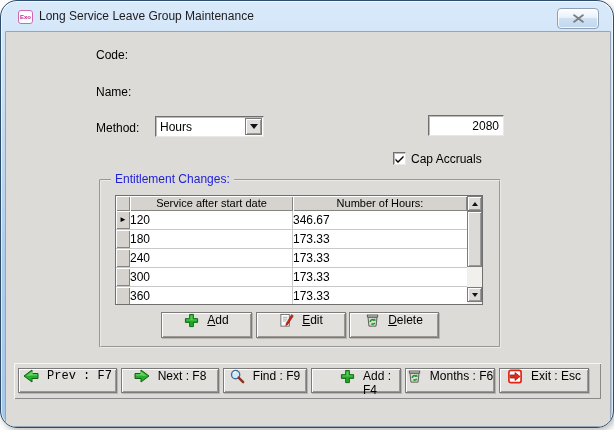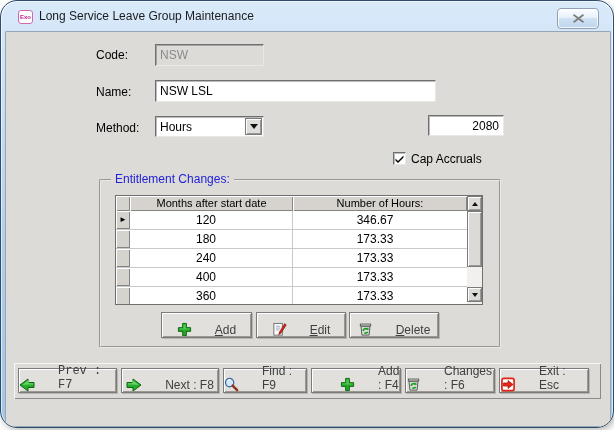--- a/index.html
+++ b/index.html
@@ -72,40 +72,40 @@
   .c-ind { width:14px; }
   .c-m { width:163px; }
   .c-h { width:174px; }
   .trow { display:flex; height:19px; border-bottom:1px solid #c9c9c9; }
   .cell { font-size:12px; line-height:18px; overflow:hidden; white-space:nowrap; }
   .cell.ind {
     width:14px; background:#d6d3ce;
     box-shadow: inset 1px 1px 0 #fff, inset -1px -1px 0 #848484;
     font-size:8px; line-height:18px; text-align:center; color:#000;
   }
-  .cell.num { text-align:center; padding-right:10px; border-right:1px solid #c9c9c9; }
+  .cell.num { text-align:left; padding-right:10px; border-right:1px solid #c9c9c9; }
   .cell.m { width:163px; }
   .cell.h { width:174px; border-right:none; }
   .vscroll { position:absolute; right:0; top:0; width:15px; height:108px; background:#f1f0ed; }
   .sbtn {
     position:absolute; left:0; width:15px; height:15px; background:#dcdad6;
     border:1px solid #7b7b7b; box-shadow: inset 1px 1px 0 #fff, inset -1px -1px 0 #999;
     display:flex; align-items:center; justify-content:center;
   }
   .sbtn .tri-down { border-left-width:3px; border-right-width:3px; border-top-width:4px; }
   .sbtn .tri-up { border-left-width:3px; border-right-width:3px; border-bottom-width:4px; }
   .sthumb {
     position:absolute; left:0; top:15px; width:15px; height:56px; background:#dcdad6;
     border:1px solid #7b7b7b; box-shadow: inset 1px 1px 0 #fff, inset -1px -1px 0 #999;
   }
   .btn {
     position:absolute; background:#e2e0dc; border:1px solid #7b7b7b;
     box-shadow: inset 1px 1px 0 #ffffff, inset -1px -1px 0 #9b9893, 1px 1px 0 #b9b6b1;
-    display:flex; align-items:flex-end; justify-content:center; gap:23px;
-    font-size:12px; color:#404040; cursor:default;
+    display:flex; align-items:flex-start; justify-content:center; gap:8px;
+    font-size:12px; color:#000000; cursor:default;
   }
   .btn svg { flex:0 0 auto; }
   .toolbar-panel {
     position:absolute; left:13px; top:362px; width:587px; height:36px;
     box-shadow: inset 1px 1px 0 #f7f6f4, inset -1px -1px 0 #8a8a8a;
   }
   u { text-decoration:underline; }
 </style>
 </head>
 <body>
@@ -118,24 +118,22 @@
     <div class="close-btn">
       <svg width="11" height="9" viewBox="0 0 11 9">
         <path d="M1 0 L5.5 3.2 L10 0 L11 1.5 L7 4.5 L11 7.5 L10 9 L5.5 5.8 L1 9 L0 7.5 L4 4.5 L0 1.5 Z" fill="#7e7e7e"></path>
       </svg>
     </div>
   </div>
 
   <div class="client"></div>
 
   <div class="lbl" style="left:95px; top:47px;">Code:</div>
-  <div class="sunken disabled-field" style="left:154px; top:43px; width:109px; height:22px;">NSW</div>
 
   <div class="lbl" style="left:95px; top:84px;">Name:</div>
-  <div class="sunken" style="left:154px; top:79px; width:281px; height:22px;">NSW LSL</div>
 
   <div class="lbl" style="left:95px; top:120px;">Method:</div>
   <div class="sunken" style="left:154px; top:115px; width:109px; height:21px; padding-right:10px;">
     <span>Hours</span>
     <span class="combo-btn">
       <span class="tri-down"></span>
     </span>
   </div>
   <div class="sunken" style="left:427px; top:114px; width:76px; height:21px; text-align:right;">2080</div>
 
@@ -145,42 +143,42 @@
     </svg>
   </div>
   <div class="lbl" style="left:410px; top:151px;">Cap Accruals</div>
 
   <div class="groupbox">
     <div class="group-label">Entitlement Changes:</div>
 
     <div class="grid">
       <div class="ghead">
         <div class="hcell c-ind"></div>
-        <div class="hcell c-m">Months after start date</div>
+        <div class="hcell c-m">Service after start date</div>
         <div class="hcell c-h">Number of Hours:</div>
       </div>
       <div>
           <div class="trow">
             <div class="cell ind">►</div>
             <div class="cell num m">120</div>
             <div class="cell num h">346.67</div>
           </div>
           <div class="trow">
             <div class="cell ind"></div>
             <div class="cell num m">180</div>
             <div class="cell num h">173.33</div>
           </div>
           <div class="trow">
             <div class="cell ind"></div>
             <div class="cell num m">240</div>
             <div class="cell num h">173.33</div>
           </div>
           <div class="trow">
             <div class="cell ind"></div>
-            <div class="cell num m">400</div>
+            <div class="cell num m">300</div>
             <div class="cell num h">173.33</div>
           </div>
           <div class="trow">
             <div class="cell ind"></div>
             <div class="cell num m">360</div>
             <div class="cell num h">173.33</div>
           </div>
         </div>
       <div class="vscroll">
         <div class="sbtn" style="top:0;">
@@ -252,21 +250,21 @@
     <span>Add : F4</span>
   </div>
   <div class="btn" style="left:404px; top:367px; width:90px; height:25px;">
     <svg width="15" height="15" viewBox="0 0 16 16">
       <path d="M3.2 4.5h9.6 L11.8 14 H4.2 Z" fill="#d8ddd6" stroke="#555"></path>
       <rect x="2.5" y="2.2" width="11" height="2" fill="#e8ece6" stroke="#555"></rect>
       <path d="M5.6 9.6 a2.6 2.6 0 0 1 4.4 -1.8" fill="none" stroke="#1b9e20" stroke-width="1.7"></path>
       <path d="M10.8 5.6 l0.6 3 -2.8 -0.6 Z" fill="#1b9e20"></path>
       <path d="M10.4 10.6 a2.6 2.6 0 0 1 -3.6 0.8" fill="none" stroke="#1b9e20" stroke-width="1.7"></path>
     </svg>
-    <span>Changes : F6</span>
+    <span>Months : F6</span>
   </div>
   <div class="btn" style="left:498px; top:367px; width:90px; height:25px;">
     <svg width="16" height="15" viewBox="0 0 16 16">
       <rect x="1.5" y="1.5" width="13" height="13" rx="2" fill="#fff" stroke="#e02412" stroke-width="1.8"></rect>
       <path d="M3 6.3 H8 V3.8 L13.4 8 L8 12.2 V9.7 H3 Z" fill="#e8271a" stroke="#8d0f06" stroke-width="0.7"></path>
     </svg>
     <span>Exit : Esc</span>
   </div>
 
 </div>

